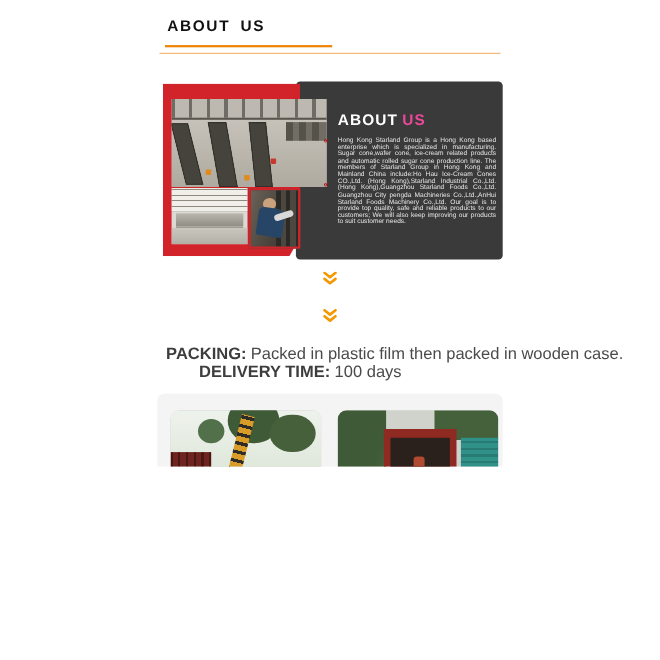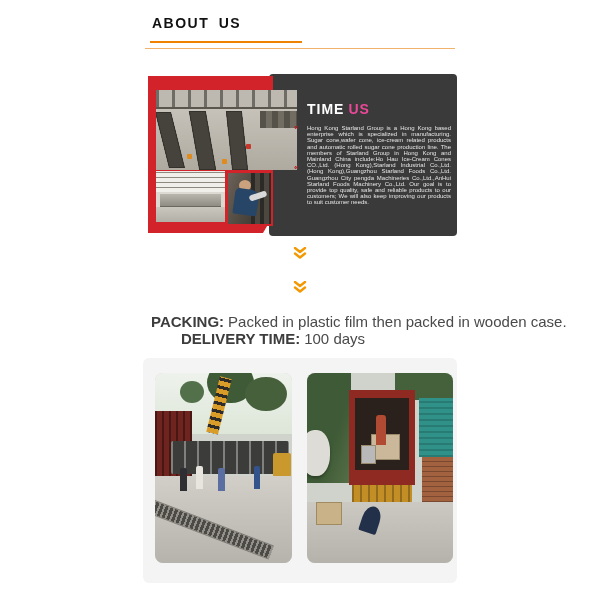--- a/index.html
+++ b/index.html
@@ -1,17 +1,17 @@
 <!DOCTYPE html>
 <html><head>
 <meta charset="utf-8">
 <style>
   * { margin:0; padding:0; box-sizing:border-box; }
   html,body { width:600px; height:600px; background:#fff; font-family:"Liberation Sans", sans-serif; }
-  .page { position:relative; width:600px; height:600px; background:#fff; overflow:hidden; }
+  .page { position:relative; width:600px; height:424px; background:#fff; overflow:hidden; }
 
   
   .page-title { position:absolute; left:152px; top:15px; font-size:14px; font-weight:bold; color:#111;
                 letter-spacing:1.5px; word-spacing:4px; }
   .rule-thick { position:absolute; left:150px; top:41px; width:152px; height:2px; background:#ef8200; }
   .rule-thin  { position:absolute; left:145px; top:48px; width:310px; height:1px; background:#f3b26b; }
 
   
   .banner { position:absolute; left:148px; top:74px; width:309px; height:162px; }
   .panel-dark { position:absolute; left:121px; top:0; width:188px; height:162px; background:#3a3a3a; border-radius:4px; }
@@ -162,21 +162,21 @@
 
     <div class="photo photo-worker">
       <div class="pw-bg"></div>
       <div class="pw-machine"></div>
       <div class="pw-head"></div>
       <div class="pw-body"></div>
       <div class="pw-arm"></div>
     </div>
 
     <div class="banner-title">
-      <span class="w">TIME</span><span class="r">US</span>
+      <span class="w">ABOUT</span><span class="r">US</span>
     </div>
     <span class="marker m1">«</span>
     <span class="marker m2">«</span>
     <p class="about-text">Hong Kong Starland Group is a Hong Kong based enterprise which is specialized in manufacturing. Sugar cone,wafer cone, ice-cream related products and automatic rolled sugar cone production line. The members of Starland Group in Hong Kong and Mainland China include:Ho Hau Ice-Cream Cones CO.,Ltd. (Hong Kong),Starland Industrial Co.,Ltd.(Hong Kong),Guangzhou Starland Foods Co.,Ltd. Guangzhou City pengda Machineries Co.,Ltd.,AnHui Starland Foods Machinery Co.,Ltd. Our goal is to provide top quality, safe and reliable products to our customers; We will also keep improving our products to suit customer needs.</p>
   </section>
 
   <svg class="chev chev-top" viewBox="0 0 14 12">
     <path d="M2 1 L7 5 L12 1" fill="none" stroke="#f39800" stroke-width="2.4" stroke-linecap="round" stroke-linejoin="round"></path>
     <path d="M2 6.5 L7 10.5 L12 6.5" fill="none" stroke="#f39800" stroke-width="2.4" stroke-linecap="round" stroke-linejoin="round"></path>
   </svg>

